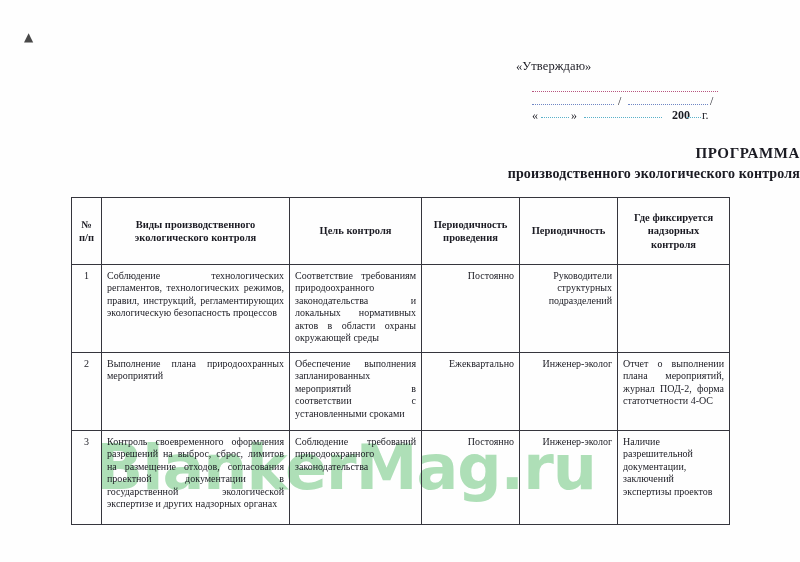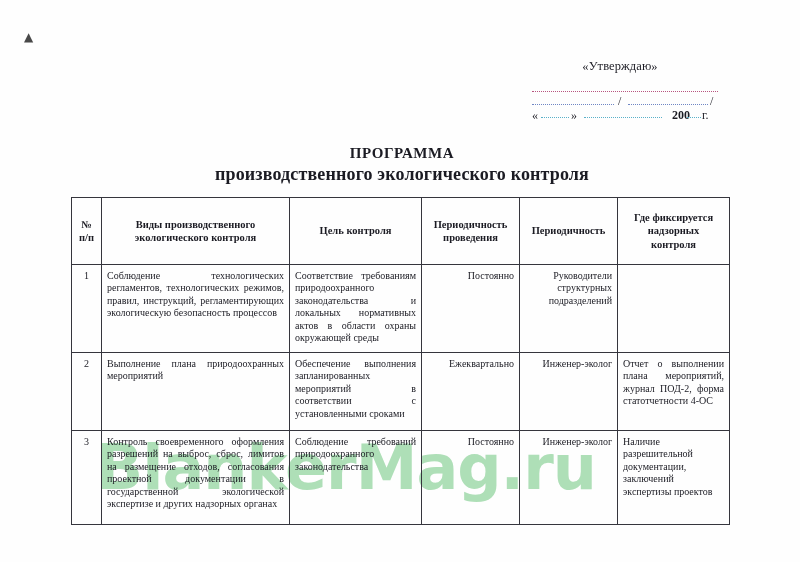--- a/index.html
+++ b/index.html
@@ -35,21 +35,21 @@
     font-family: "DejaVu Sans", sans-serif;
     opacity: .85;
   }
 
   
   .approval {
     position: absolute;
     left: 516px;
     top: 58px;
     width: 208px;
-    text-align: center;
+    text-align: left;
   }
   .approval .ln1,
   .approval .ln2 {
     font-size: 12.5px;
     line-height: 16px;
     letter-spacing: .1px;
     white-space: nowrap;
   }
   .sig-block {
     margin-top: 10px;
@@ -83,30 +83,30 @@
     top: -1px;
     color: #1b1b23;
   }
 
   
   .doc-title {
     position: absolute;
     left: 4px;
     right: 0;
     top: 143px;
-    text-align: center;
+    text-align: right;
   }
   .doc-title .t1 {
     font-size: 15px;
     font-weight: bold;
     letter-spacing: .6px;
     line-height: 20px;
   }
   .doc-title .t2 {
-    font-size: 18px;
+    font-size: 14px;
     font-weight: bold;
     letter-spacing: .15px;
     line-height: 18px;
     margin-top: 2px;
   }
 
   
   .watermark {
     position: absolute;
     left: 96px;

